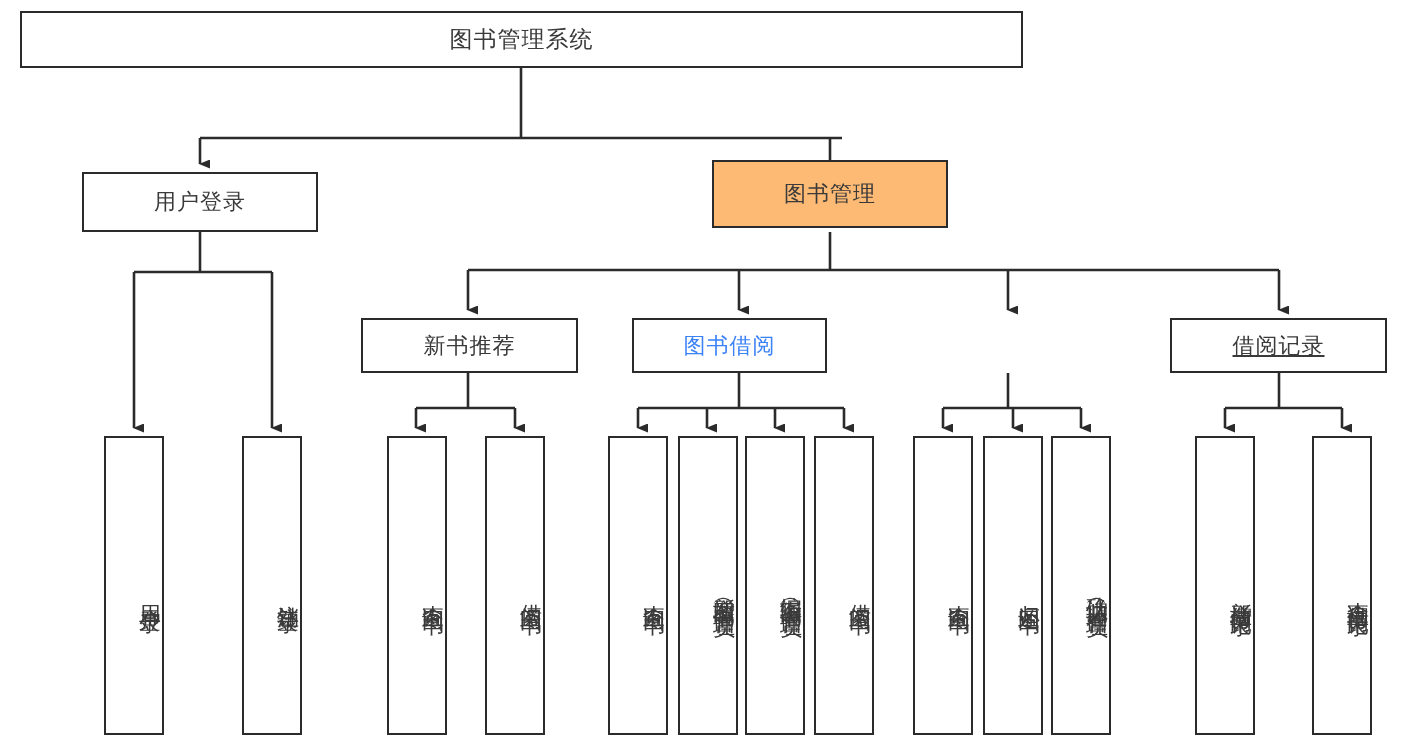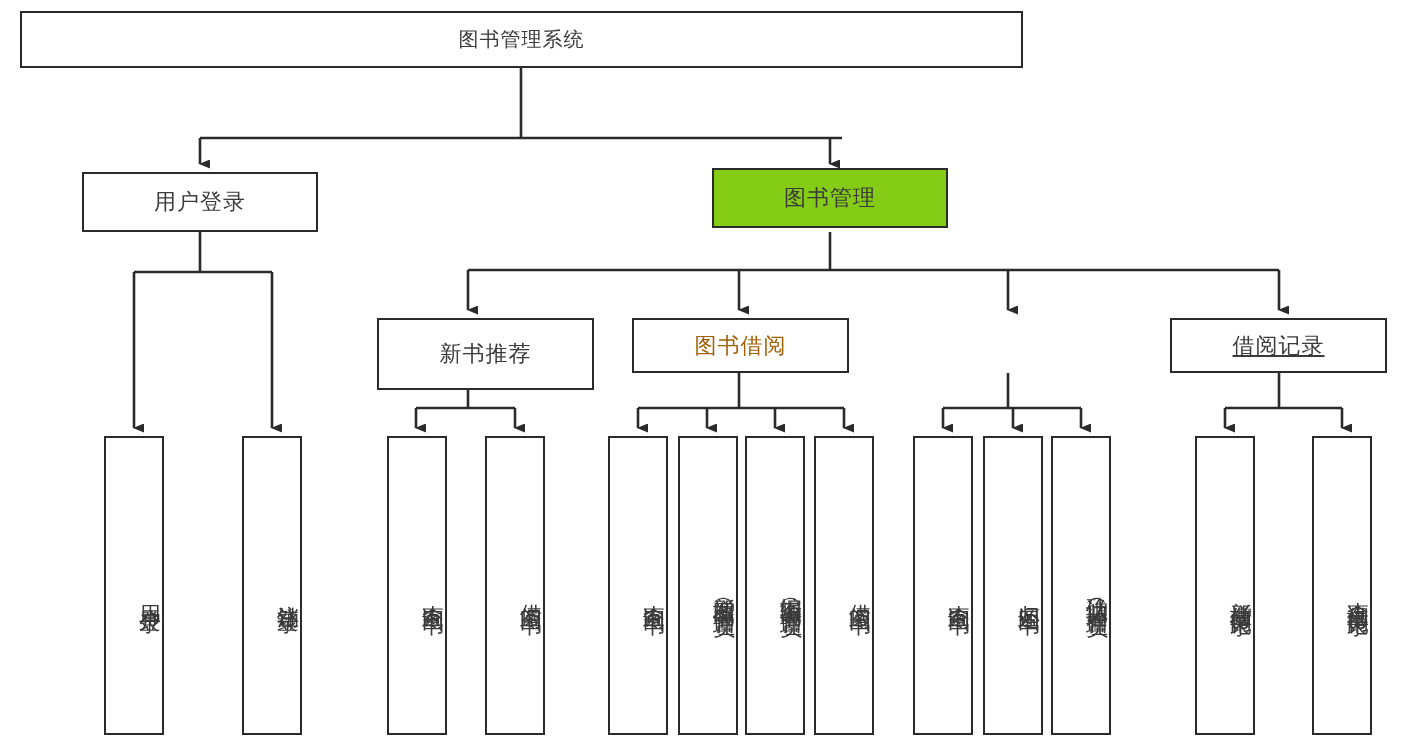--- a/index.html
+++ b/index.html
@@ -6,21 +6,21 @@
   body{font-family:"DejaVu Sans","Liberation Sans",sans-serif;}
   #stage{position:relative;width:1405px;height:747px;background:#fff;overflow:hidden;}
   svg#wires{position:absolute;left:0;top:0;width:1405px;height:747px;}
   .node{position:absolute;box-sizing:border-box;background:#ffffff;
         border:2px solid #2b2b2b;display:flex;align-items:center;justify-content:center;
         color:#3a3a3a;}
   .node.h{font-size:22px;letter-spacing:1px;white-space:nowrap;}
   .node.v{writing-mode:vertical-rl;text-orientation:upright;font-size:22px;
           letter-spacing:3px;padding-top:14px;align-items:flex-start;justify-content:center;
           line-height:1.05;}
-  .node.root{font-size:20px;}
+  .node.root{font-size:23px;}
   .watermark{position:absolute;right:8px;bottom:4px;font-size:17px;color:#b9b9b9;
              white-space:nowrap;letter-spacing:0.5px;}
 </style>
 </head>
 <body>
 
 <div id="stage">
 
   <svg id="wires" viewBox="0 0 1405 747">
     <defs>
@@ -68,24 +68,24 @@
       <path d="M1279,373 L1279,408"></path>
       <path d="M1225,408 L1342,408"></path>
       <path d="M1225,408 L1225,428" marker-end="url(#arrow)"></path>
       <path d="M1342,408 L1342,428" marker-end="url(#arrow)"></path>
     </g>
   </svg>
 
   <div class="node h root" style="left: 20px; top: 11px; width: 1003px; height: 57px; border-color: rgb(43, 43, 43); color: rgb(58, 58, 58); background: rgb(255, 255, 255);">图书管理系统</div>
 
   <div class="node h" style="left: 82px; top: 172px; width: 236px; height: 60px; border-color: rgb(43, 43, 43); color: rgb(58, 58, 58); background: rgb(255, 255, 255);">用户登录</div>
-  <div class="node h" style="left: 712px; top: 168px; width: 236px; height: 60px; border-color: rgb(43, 43, 43); color: rgb(58, 58, 58); background: #84cc16;">图书管理</div>
+  <div class="node h" style="left: 712px; top: 160px; width: 236px; height: 68px; border-color: rgb(43, 43, 43); color: rgb(58, 58, 58); background: #fdba74;">图书管理</div>
 
-  <div class="node h" style="left: 377px; top: 318px; width: 217px; height: 72px; border-color: rgb(43, 43, 43); color: rgb(58, 58, 58); background: rgb(255, 255, 255); text-align: right;">新书推荐</div>
-  <div class="node h" style="left: 632px; top: 318px; width: 217px; height: 55px; border-color: rgb(43, 43, 43); color: #a16207; background: rgb(255, 255, 255);">图书借阅</div>
+  <div class="node h" style="left: 361px; top: 318px; width: 217px; height: 55px; border-color: rgb(43, 43, 43); color: rgb(58, 58, 58); background: rgb(255, 255, 255); text-align: right;">新书推荐</div>
+  <div class="node h" style="left: 632px; top: 318px; width: 195px; height: 55px; border-color: rgb(43, 43, 43); color: #3b82f6; background: rgb(255, 255, 255);">图书借阅</div>
   <div class="node h" style="left: 1170px; top: 318px; width: 217px; height: 55px; border-color: rgb(43, 43, 43); color: rgb(58, 58, 58); background: rgb(255, 255, 255); text-decoration: underline;">借阅记录</div>
 
   <div class="node v" style="left: 104px; top: 436px; width: 60px; height: 299px; border-color: rgb(43, 43, 43); color: rgb(58, 58, 58); background: rgb(255, 255, 255);">用户登录</div>
   <div class="node v" style="left: 242px; top: 436px; width: 60px; height: 299px; border-color: rgb(43, 43, 43); color: rgb(58, 58, 58); background: rgb(255, 255, 255);">注销登录</div>
   <div class="node v" style="left: 387px; top: 436px; width: 60px; height: 299px; border-color: rgb(43, 43, 43); color: rgb(58, 58, 58); background: rgb(255, 255, 255);">查询图书</div>
   <div class="node v" style="left: 485px; top: 436px; width: 60px; height: 299px; border-color: rgb(43, 43, 43); color: rgb(58, 58, 58); background: rgb(255, 255, 255);">借阅图书</div>
   <div class="node v" style="left: 608px; top: 436px; width: 60px; height: 299px; border-color: rgb(43, 43, 43); color: rgb(58, 58, 58); background: rgb(255, 255, 255);">查询图书</div>
   <div class="node v" style="left: 678px; top: 436px; width: 60px; height: 299px; border-color: rgb(43, 43, 43); color: rgb(58, 58, 58); background: rgb(255, 255, 255);">新增图书（管理员）</div>
   <div class="node v" style="left: 745px; top: 436px; width: 60px; height: 299px; border-color: rgb(43, 43, 43); color: rgb(58, 58, 58); background: rgb(255, 255, 255);">编辑图书（管理员）</div>
   <div class="node v" style="left: 814px; top: 436px; width: 60px; height: 299px; border-color: rgb(43, 43, 43); color: rgb(58, 58, 58); background: rgb(255, 255, 255);">借阅图书</div>

